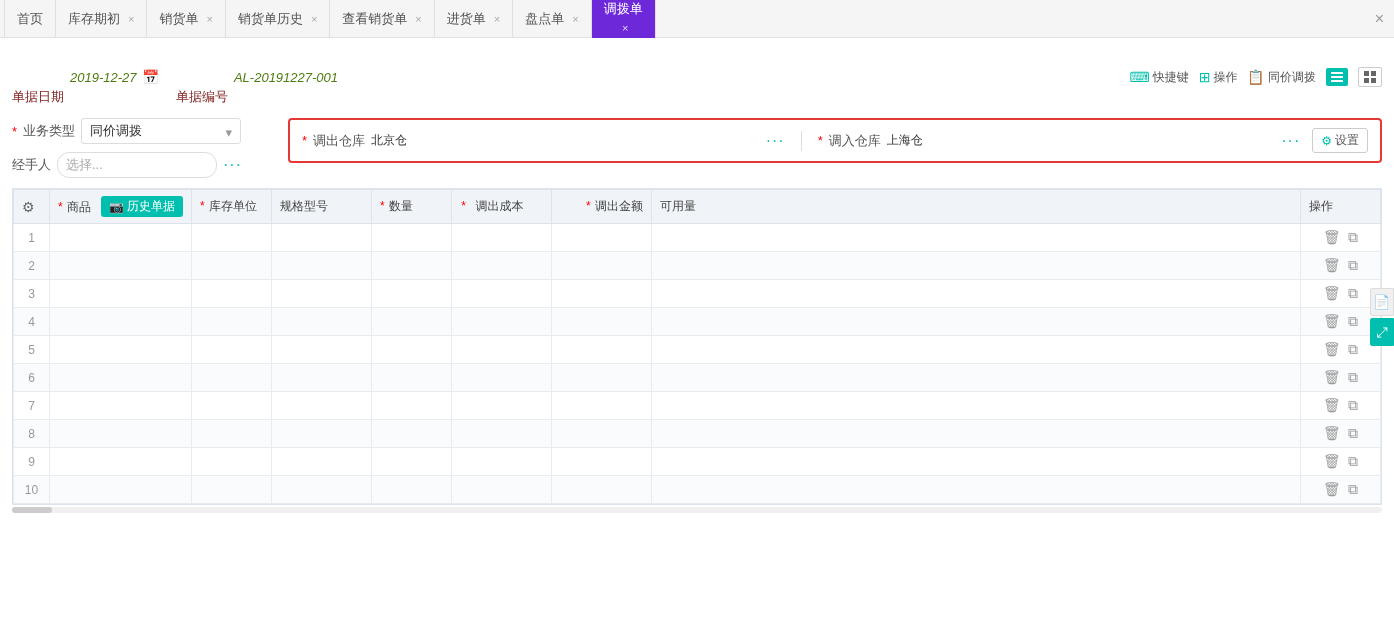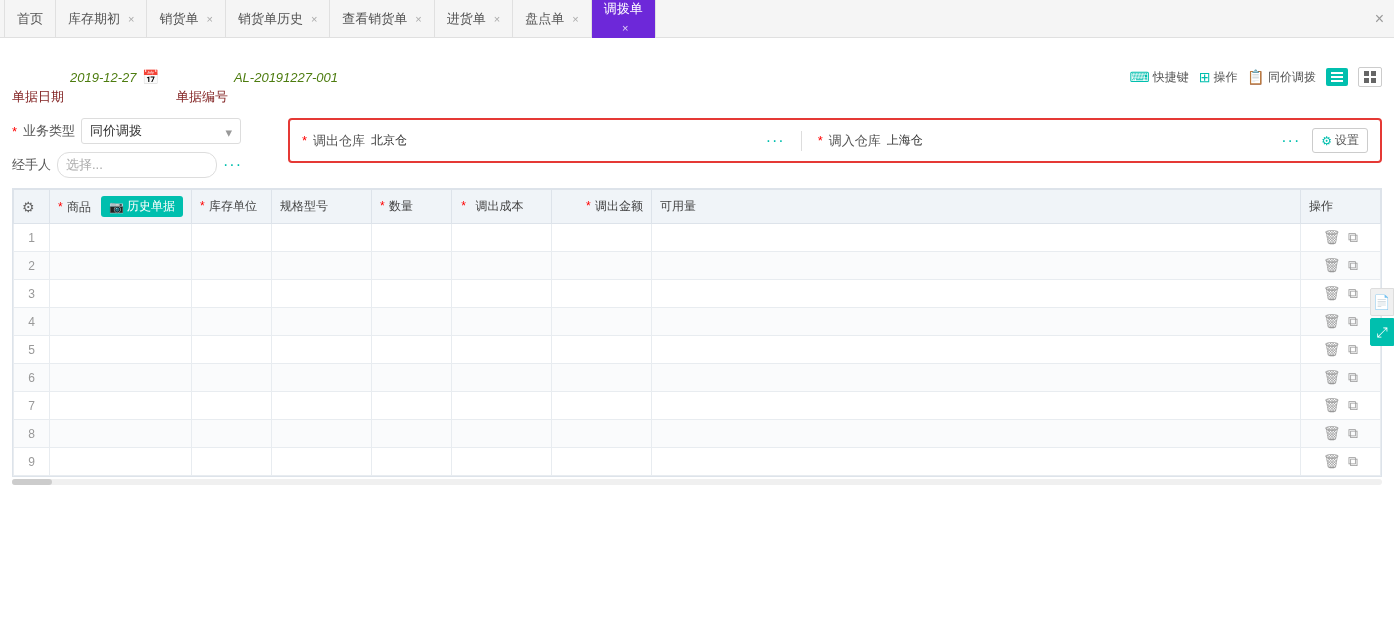--- a/index.html
+++ b/index.html
@@ -592,20 +592,34 @@
     <td></td>
     <td></td>
     <td></td>
     <td></td>
     <td></td>
     <td class="ops-col">
       <span class="icon-btn">🗑</span>
       <span class="icon-btn">⧉</span>
     </td>
   </tr>
+          <tr>
+    <td class="row-num">10</td>
+    <td></td>
+    <td></td>
+    <td></td>
+    <td></td>
+    <td></td>
+    <td></td>
+    <td></td>
+    <td class="ops-col">
+      <span class="icon-btn">🗑</span>
+      <span class="icon-btn">⧉</span>
+    </td>
+  </tr>
         </tbody>
     </table>
   </div>
 
   <div class="scrollbar-track">
     <div class="scrollbar-thumb"></div>
   </div>
 </div>
 
 <div class="right-panel">

